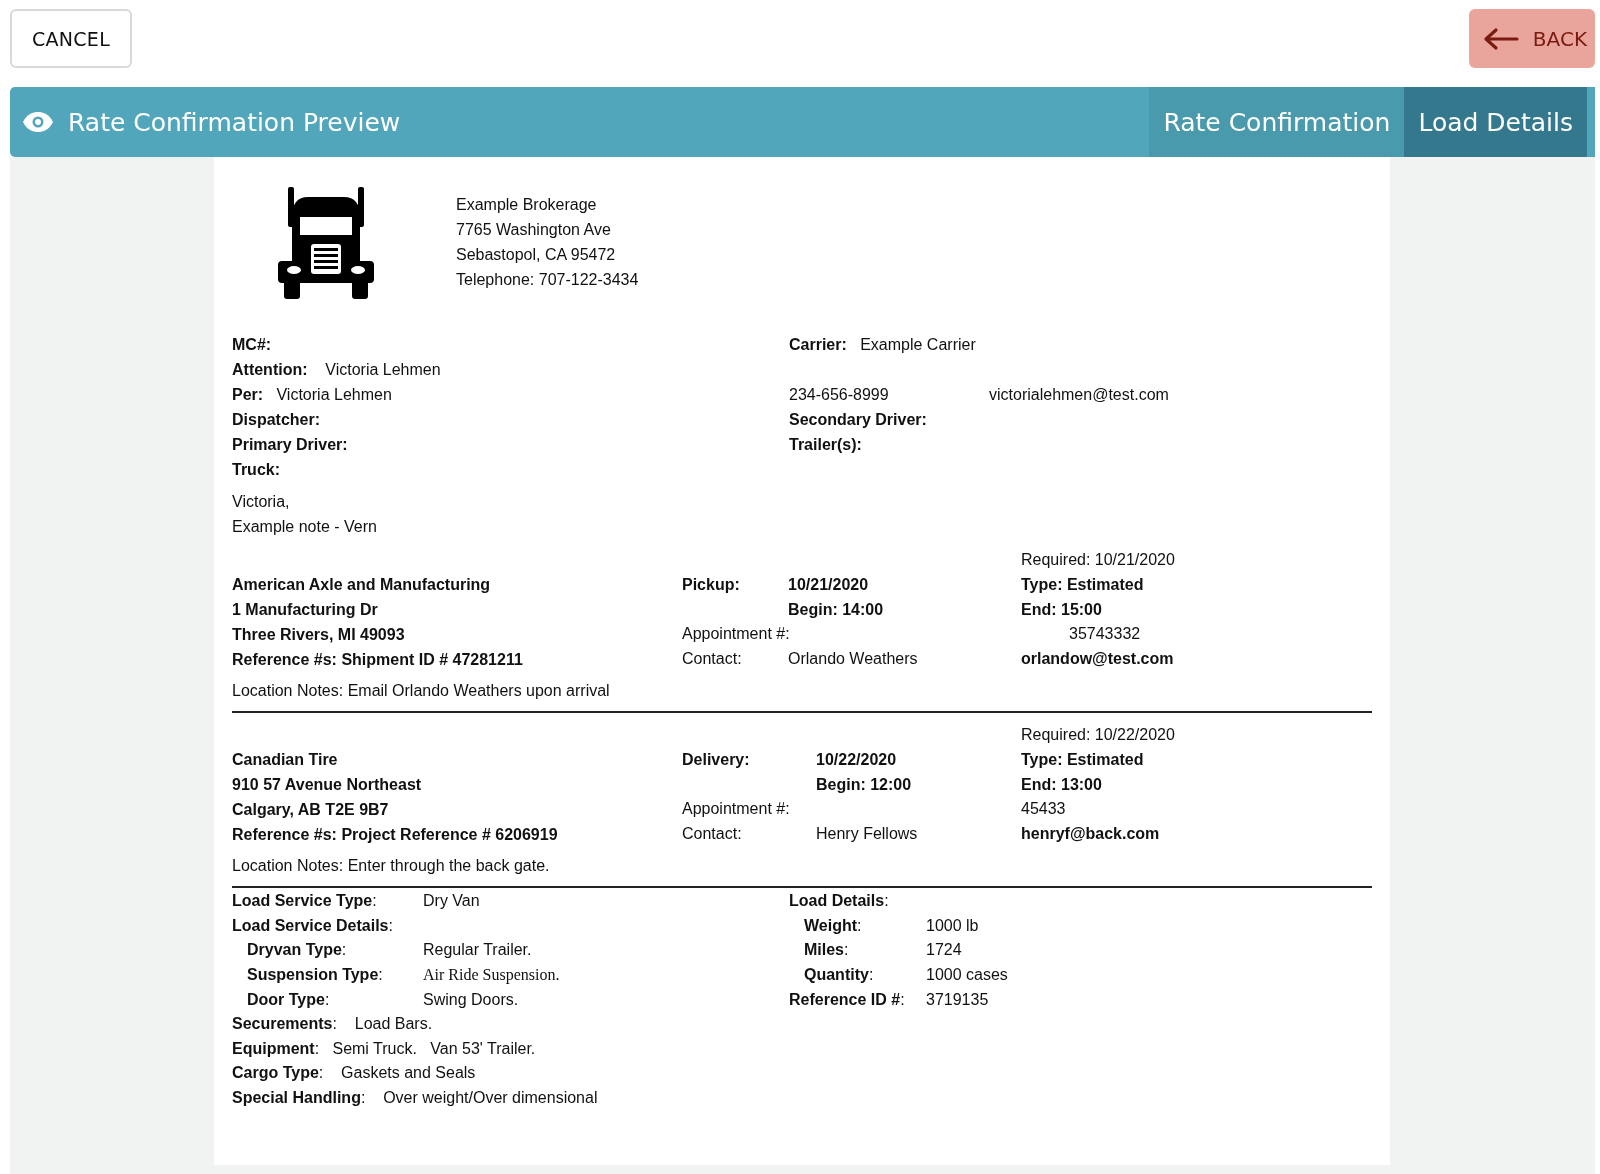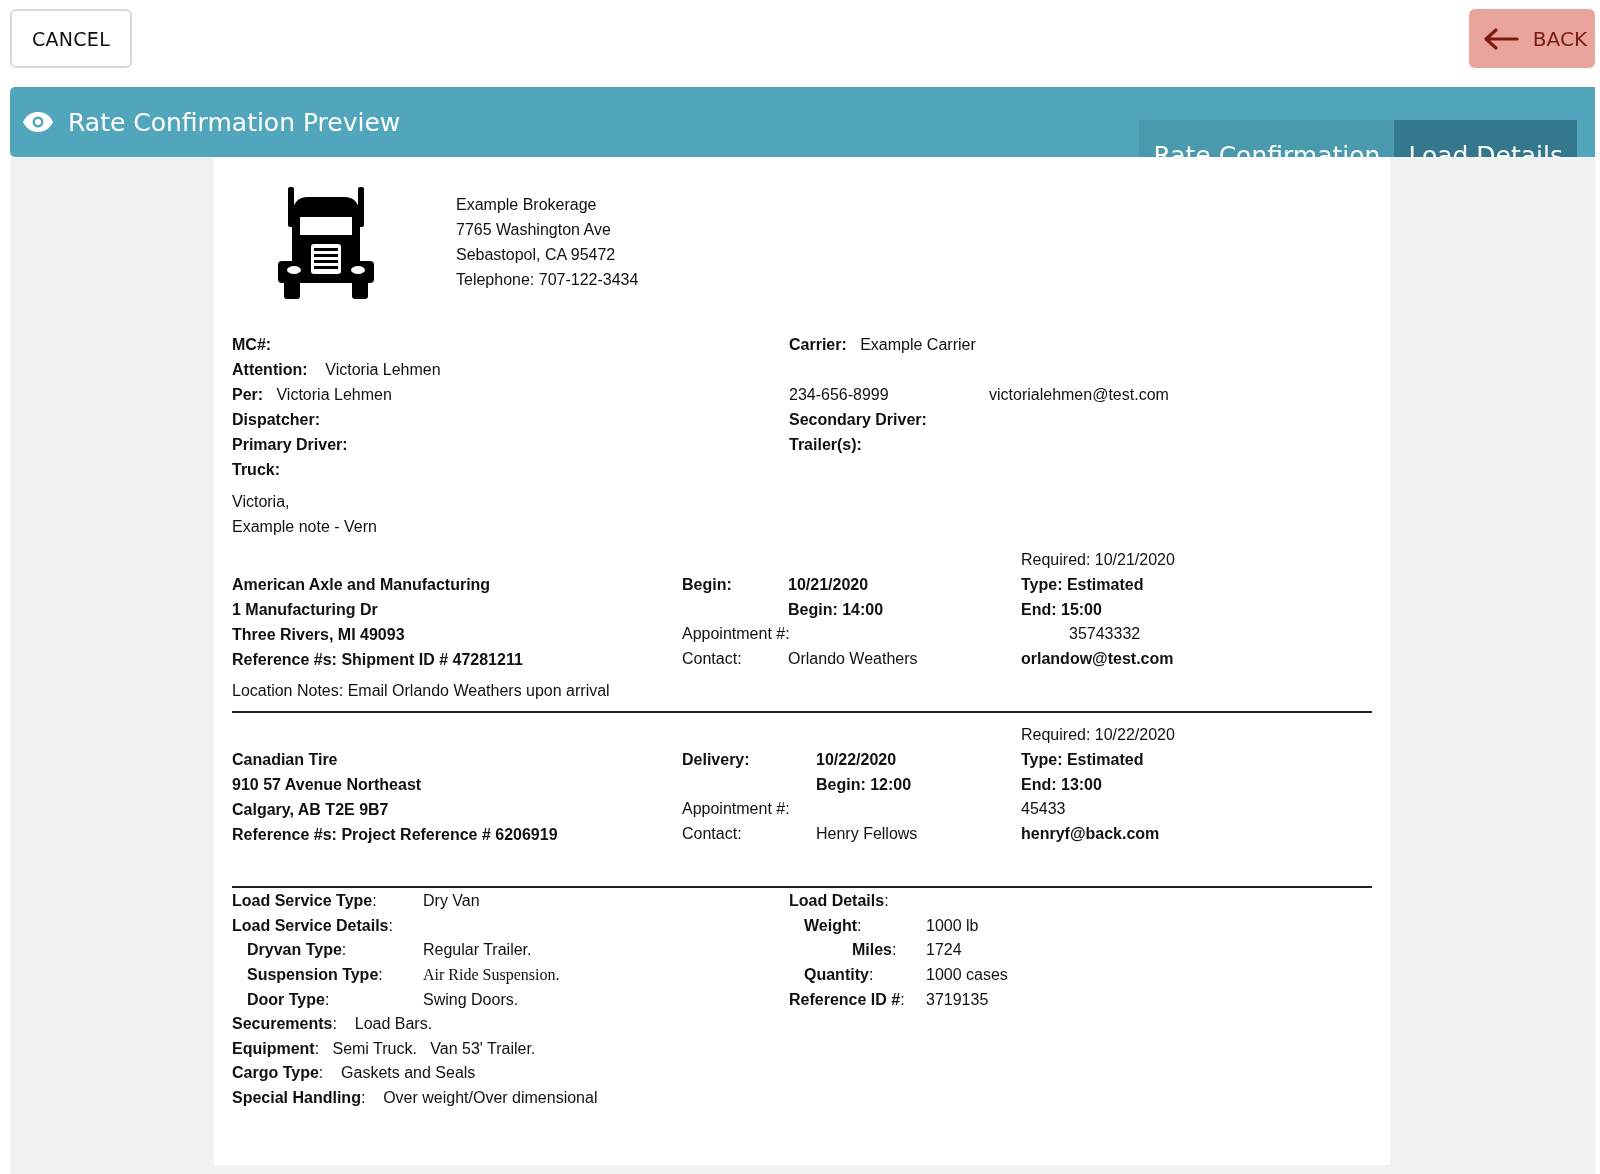--- a/index.html
+++ b/index.html
@@ -21,21 +21,21 @@
     cursor: pointer;
   }
   .btn-back svg { width: 36px; height: 24px; }
 
   .header-bar {
     position: absolute; left: 10px; top: 87px; width: 1585px; height: 70px;
     background: #52a6bb; border-radius: 5px 0 0 5px; display: flex; align-items: center;
   }
   .header-title { display: flex; align-items: center; color: #fff; font-family: "DejaVu Sans", sans-serif; font-size: 25px; padding-left: 12px; }
   .header-title svg { width: 32px; height: 24px; margin-right: 14px; }
-  .tabs { position: absolute; right: 18px; top: 0; height: 70px; display: flex; margin-top: 33px; }
+  .tabs { position: absolute; right: 8px; top: 0; height: 70px; display: flex; }
   .tab { height: 70px; display: flex; align-items: center; padding: 0 14px; color: #fff; font-family: "DejaVu Sans", sans-serif; font-size: 25px; cursor: pointer; }
   .tab-rate { background: #4a9aad; }
   .tab-load { background: #33788c; }
 
   .body-area { position: absolute; left: 10px; top: 157px; width: 1585px; height: 1017px; background: #f1f2f2; }
   .page { position: absolute; left: 214px; top: 157px; width: 1176px; height: 1008px; background: #fff; font-size: 16px; line-height: 25px; }
 
   .abs { position: absolute; white-space: nowrap; }
   .b { font-weight: bold; }
   .truck { position: absolute; left: 64px; top: 30px; width: 96px; height: 114px; }
@@ -119,40 +119,41 @@
     <div>Example note - Vern</div>
   </div>
 
   <div class="abs b" style="left:18px; top:415px;">
     <div>American Axle and Manufacturing</div>
     <div>1 Manufacturing Dr</div>
     <div>Three Rivers, MI 49093</div>
     <div>Reference #s: Shipment ID # 47281211</div>
   </div>
   <div class="abs" style="left:18px; top:521px;">Location Notes: Email Orlando Weathers upon arrival</div>
-  <div class="abs b" style="left:468px; top:415px;">Begin:</div>
+  <div class="abs b" style="left:468px; top:415px;">Pickup:</div>
   <div class="abs b" style="left:574px; top:415px;">10/21/2020</div>
   <div class="abs b" style="left:574px; top:440px;">Begin: 14:00</div>
   <div class="abs" style="left:468px; top:464px;">Appointment #:</div>
   <div class="abs" style="left:468px; top:489px;">Contact:</div>
   <div class="abs" style="left:574px; top:489px;">Orlando Weathers</div>
   <div class="abs" style="left:807px; top:390px;">Required: 10/21/2020</div>
   <div class="abs b" style="left:807px; top:415px;">Type: Estimated</div>
   <div class="abs b" style="left:807px; top:440px;">End: 15:00</div>
   <div class="abs" style="left:807px; top:464px;margin-left:48px;">35743332</div>
   <div class="abs b" style="left:807px; top:489px;">orlandow@test.com</div>
 
   <div class="hr" style="top:554px;"></div>
 
   <div class="abs b" style="left:18px; top:590px;">
     <div>Canadian Tire</div>
     <div>910 57 Avenue Northeast</div>
     <div>Calgary, AB T2E 9B7</div>
     <div>Reference #s: Project Reference # 6206919</div>
   </div>
+  <div class="abs" style="left:18px; top:696px;">Location Notes: Enter through the back gate.</div>
   <div class="abs b" style="left:468px; top:590px;">Delivery:</div>
   <div class="abs b" style="left:602px; top:590px;">10/22/2020</div>
   <div class="abs b" style="left:602px; top:615px;">Begin: 12:00</div>
   <div class="abs" style="left:468px; top:639px;">Appointment #:</div>
   <div class="abs" style="left:468px; top:664px;">Contact:</div>
   <div class="abs" style="left:602px; top:664px;">Henry Fellows</div>
   <div class="abs" style="left:807px; top:565px;">Required: 10/22/2020</div>
   <div class="abs b" style="left:807px; top:590px;">Type: Estimated</div>
   <div class="abs b" style="left:807px; top:615px;">End: 13:00</div>
   <div class="abs" style="left:807px; top:639px;">45433</div>
@@ -170,19 +171,19 @@
   <div class="abs" style="left:33px; top:830px;"><span class="b">Door Type</span>:</div>
   <div class="abs" style="left:209px; top:830px;">Swing Doors.</div>
   <div class="abs" style="left:18px; top:854px;"><span class="b">Securements</span>:&nbsp;&nbsp;&nbsp;&nbsp;<span>Load Bars.</span></div>
   <div class="abs" style="left:18px; top:879px; white-space:pre;"><span class="b">Equipment</span>:   <span>Semi Truck.   Van 53' Trailer.</span></div>
   <div class="abs" style="left:18px; top:903px;"><span class="b">Cargo Type</span>:&nbsp;&nbsp;&nbsp;&nbsp;<span>Gaskets and Seals</span></div>
   <div class="abs" style="left:18px; top:928px;"><span class="b">Special Handling</span>:&nbsp;&nbsp;&nbsp;&nbsp;<span>Over weight/Over dimensional</span></div>
 
   <div class="abs" style="left:575px; top:731px;"><span class="b">Load Details</span>:</div>
   <div class="abs" style="left:590px; top:756px;"><span class="b">Weight</span>:</div>
   <div class="abs" style="left:712px; top:756px;">1000 lb</div>
-  <div class="abs" style="left:590px; top:780px;margin-left:48px;"><span class="b">Miles</span>:</div>
+  <div class="abs" style="left:590px; top:780px;"><span class="b">Miles</span>:</div>
   <div class="abs" style="left:712px; top:780px;">1724</div>
   <div class="abs" style="left:590px; top:805px;"><span class="b">Quantity</span>:</div>
   <div class="abs" style="left:712px; top:805px;">1000 cases</div>
   <div class="abs" style="left:575px; top:830px;"><span class="b">Reference ID #</span>:</div>
   <div class="abs" style="left:712px; top:830px;">3719135</div>
 </div>
 
 </body></html>

